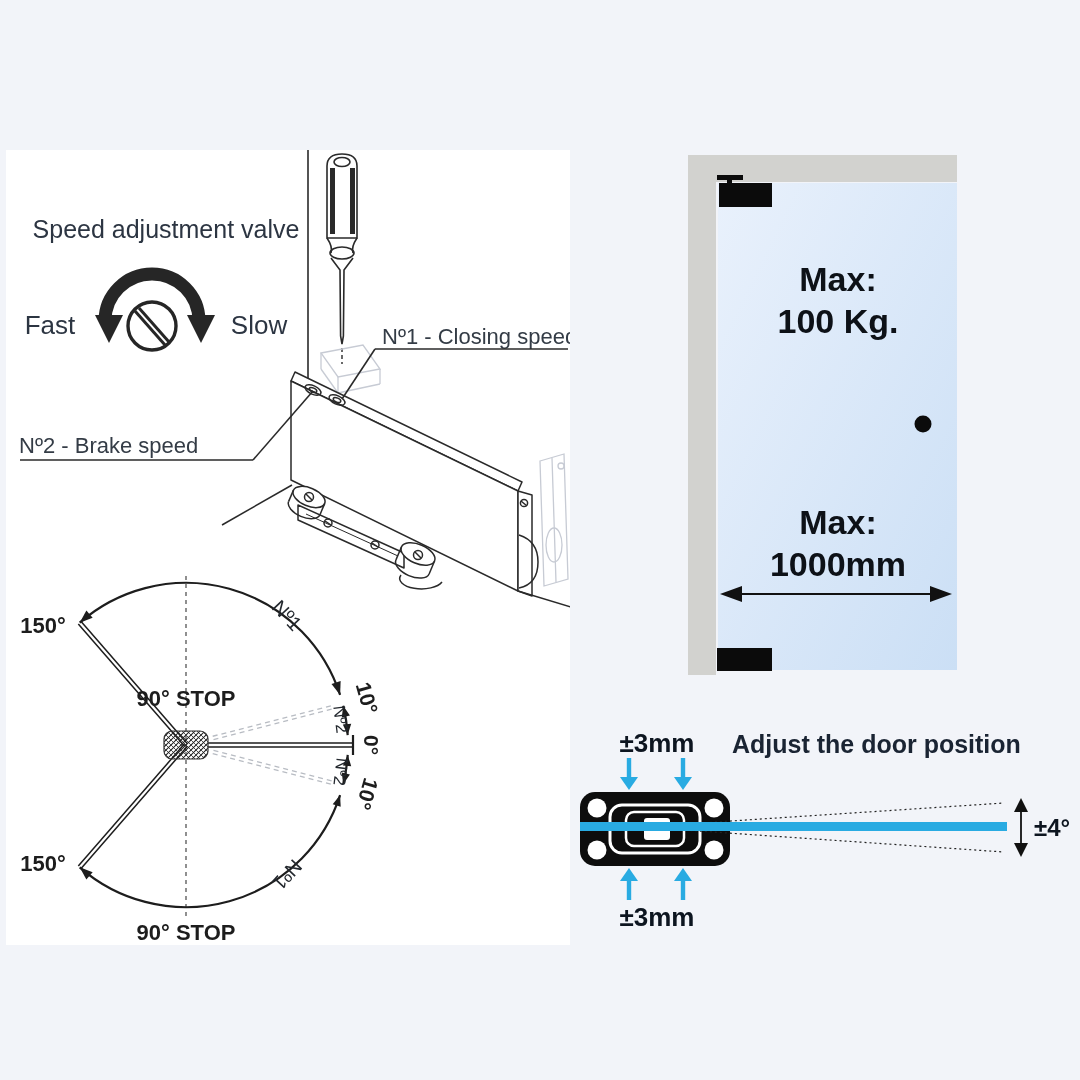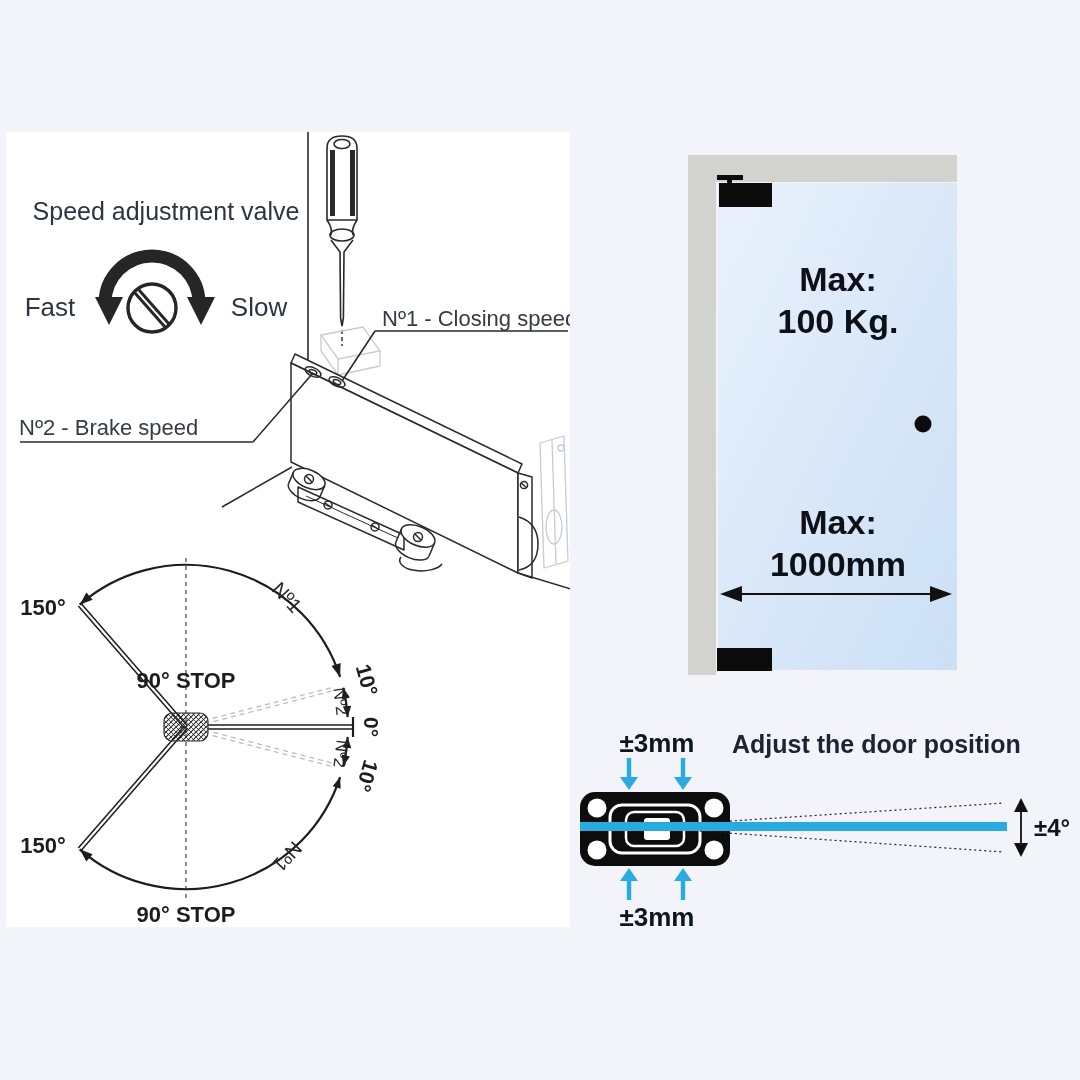--- a/index.html
+++ b/index.html
@@ -2,21 +2,21 @@
 <html><head>
 <meta charset="utf-8">
 <style>
   html,body{margin:0;padding:0;}
   body{
     width:1080px;height:1080px;position:relative;overflow:hidden;
     background:#f2f4f9;
     font-family:"Liberation Sans","DejaVu Sans",sans-serif;
   }
   .panel-left{
-    position:absolute;left:6px;top:132px;width:564px;height:795px;
+    position:absolute;left:6px;top:150px;width:564px;height:795px;
     background:#ffffff;
   }
   .abs{position:absolute;}
   svg text{font-family:"Liberation Sans","DejaVu Sans",sans-serif;}
 </style>
 </head>
 <body>
 
 <div class="panel-left">
 <svg width="564" height="795" viewBox="0 0 564 795">

